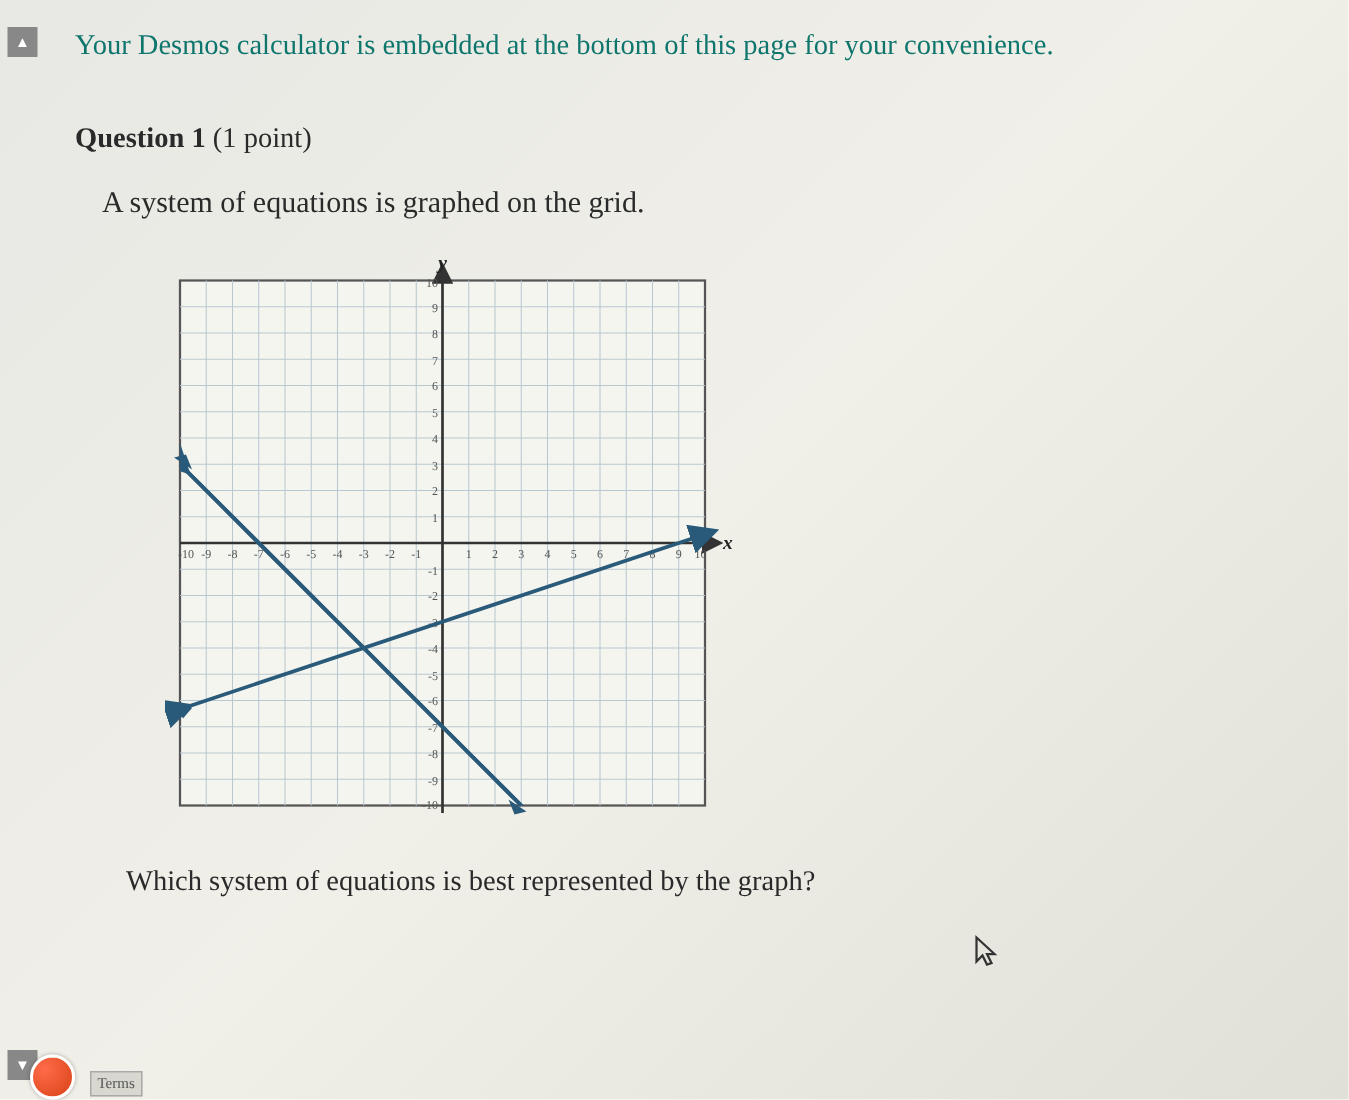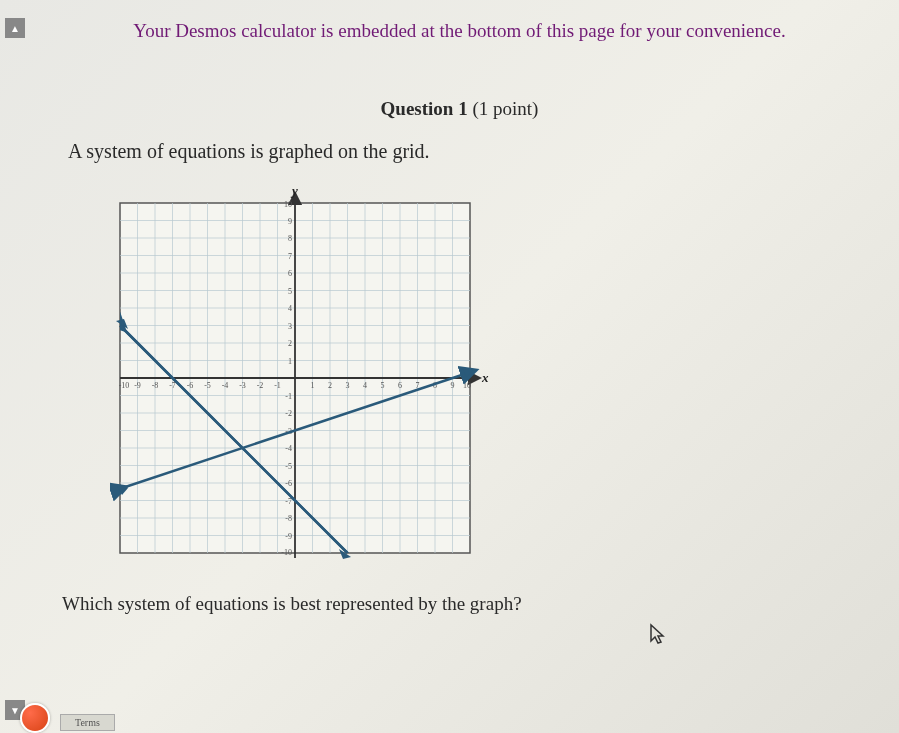--- a/index.html
+++ b/index.html
@@ -34,45 +34,43 @@
       height: 20px;
       background: #888;
       color: #fff;
       font-size: 10px;
       display: flex;
       align-items: center;
       justify-content: center;
     }
     .intro-text {
       font-size: 19px;
-      margin-bottom: 56px;
-      color: #701a75;
-      text-align: center;
+      margin-bottom: 40px;
+      color: #0f766e;
     }
     .question-header {
       font-size: 19px;
       margin-bottom: 20px;
-      text-align: center;
     }
     .question-header b { font-weight: bold; }
     .question-text {
       font-size: 20px;
       margin-left: 18px;
       margin-bottom: 20px;
     }
     .graph-container {
       margin-left: 60px;
       margin-bottom: 30px;
     }
     .graph-svg {
       display: block;
     }
     .follow-up {
       font-size: 19px;
-      margin-left: 12px;
+      margin-left: 34px;
       margin-top: 20px;
     }
     .cursor-icon {
       position: absolute;
       right: 230px;
       bottom: 80px;
       font-size: 22px;
       color: #333;
     }
     .taskbar-icon {
@@ -86,21 +84,21 @@
       border: 2px solid #fff;
       box-shadow: 0 0 3px rgba(0,0,0,0.3);
     }
     .taskbar-button {
       position: absolute;
       bottom: 2px;
       left: 60px;
       background: #d8d8d0;
       border: 1px solid #aaa;
       font-size: 10px;
-      padding: 2px 14px;
+      padding: 2px 4px;
       color: #555;
     }
   </style>
 </head>
 <body>
 
 <div class="scroll-arrow">▲</div>
 <div class="scroll-arrow-down">▼</div>
 
 <p class="intro-text">Your Desmos calculator is embedded at the bottom of this page for your convenience.</p>

